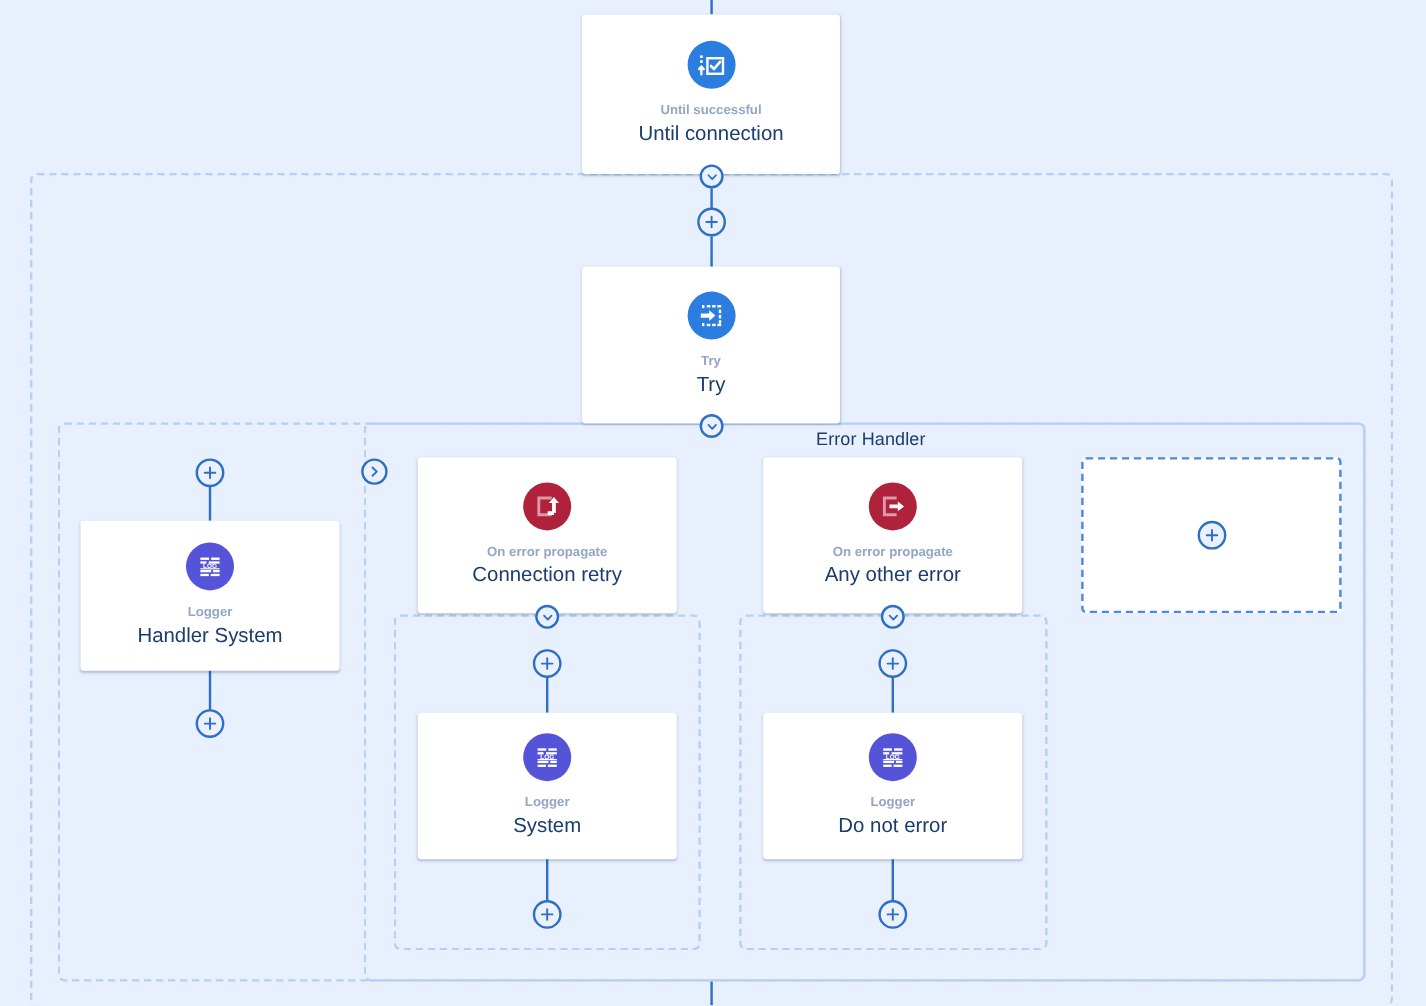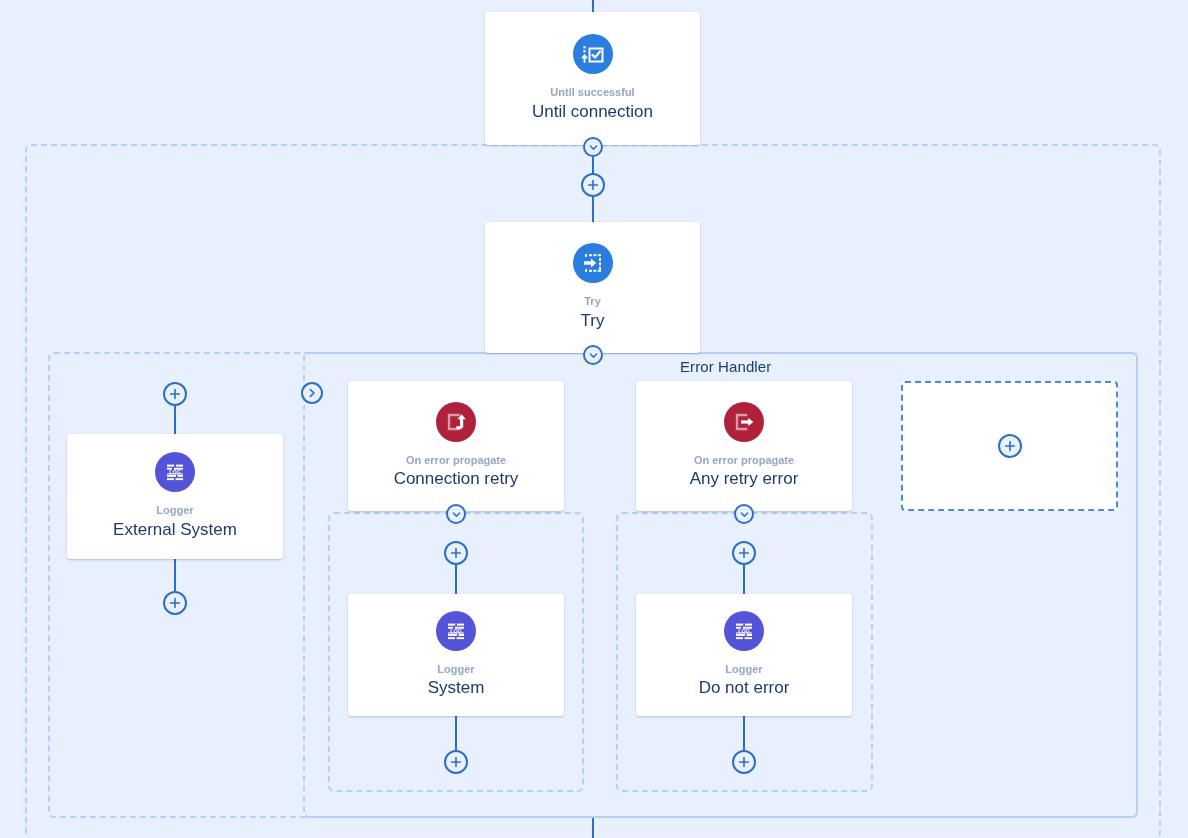--- a/index.html
+++ b/index.html
@@ -195,21 +195,21 @@
           <rect x="14.6" y="15.0" width="5.4" height="1.9"></rect>
           <rect x="4" y="18.2" width="7" height="1.9"></rect>
           <rect x="12.6" y="18.2" width="7.4" height="1.9"></rect>
         </g>
         <rect x="4" y="10.4" width="16" height="3.6" fill="#5554d9"></rect>
         <text x="12" y="13.6" font-family="'Liberation Sans',sans-serif" font-size="5.4" font-weight="bold" fill="#ffffff" text-anchor="middle">LOG</text>
         <rect x="4" y="13.5" width="16" height="1.0" fill="#ffffff"></rect>
       </svg>
     </div>
     <div class="card-sub">Logger</div>
-    <div class="card-title">External System</div>
+    <div class="card-title">Handler System</div>
   </div>
 
   <div class="card" style="left:348px; top:381px; width:216px; height:130px;">
     <div class="card-icon icon-red">
       <svg width="24" height="24" viewBox="0 0 24 24">
         <path d="M14.5 5 H5 V19 H14.5" fill="none" stroke="#ffffff" stroke-width="2.4" stroke-opacity=".55" stroke-linecap="square"></path>
         <path d="M17.6 17.6 L17.6 8.6" stroke="#ffffff" stroke-width="3.2" fill="none"></path>
         <path d="M12.4 17.6 L17.6 17.6" stroke="#ffffff" stroke-width="3.0" fill="none"></path>
         <path d="M13.4 9.2 L17.6 4.2 L21.8 9.2 Z" fill="#ffffff"></path>
       </svg>
@@ -220,21 +220,21 @@
 
   <div class="card" style="left:636px; top:381px; width:216px; height:130px;">
     <div class="card-icon icon-red">
       <svg width="24" height="24" viewBox="0 0 24 24">
         <path d="M14 5 H5 V19 H14" fill="none" stroke="#ffffff" stroke-width="2.4" stroke-opacity=".55" stroke-linecap="square"></path>
         <path d="M9.2 12 L17.6 12" stroke="#ffffff" stroke-width="3.2" fill="none"></path>
         <path d="M16.2 7.9 L21.4 12 L16.2 16.1 Z" fill="#ffffff"></path>
       </svg>
     </div>
     <div class="card-sub">On error propagate</div>
-    <div class="card-title">Any retry error</div>
+    <div class="card-title">Any other error</div>
   </div>
 
   <div class="card" style="left:348px; top:594px; width:216px; height:122px;">
     <div class="card-icon icon-purple">
       <svg width="24" height="24" viewBox="0 0 24 24">
         <g fill="#ffffff">
           <rect x="4" y="4.6" width="7.2" height="2"></rect>
           <rect x="13" y="4.6" width="7" height="2"></rect>
           <rect x="4" y="7.8" width="5" height="1.9"></rect>
           <rect x="11" y="7.8" width="9" height="1.9"></rect>

